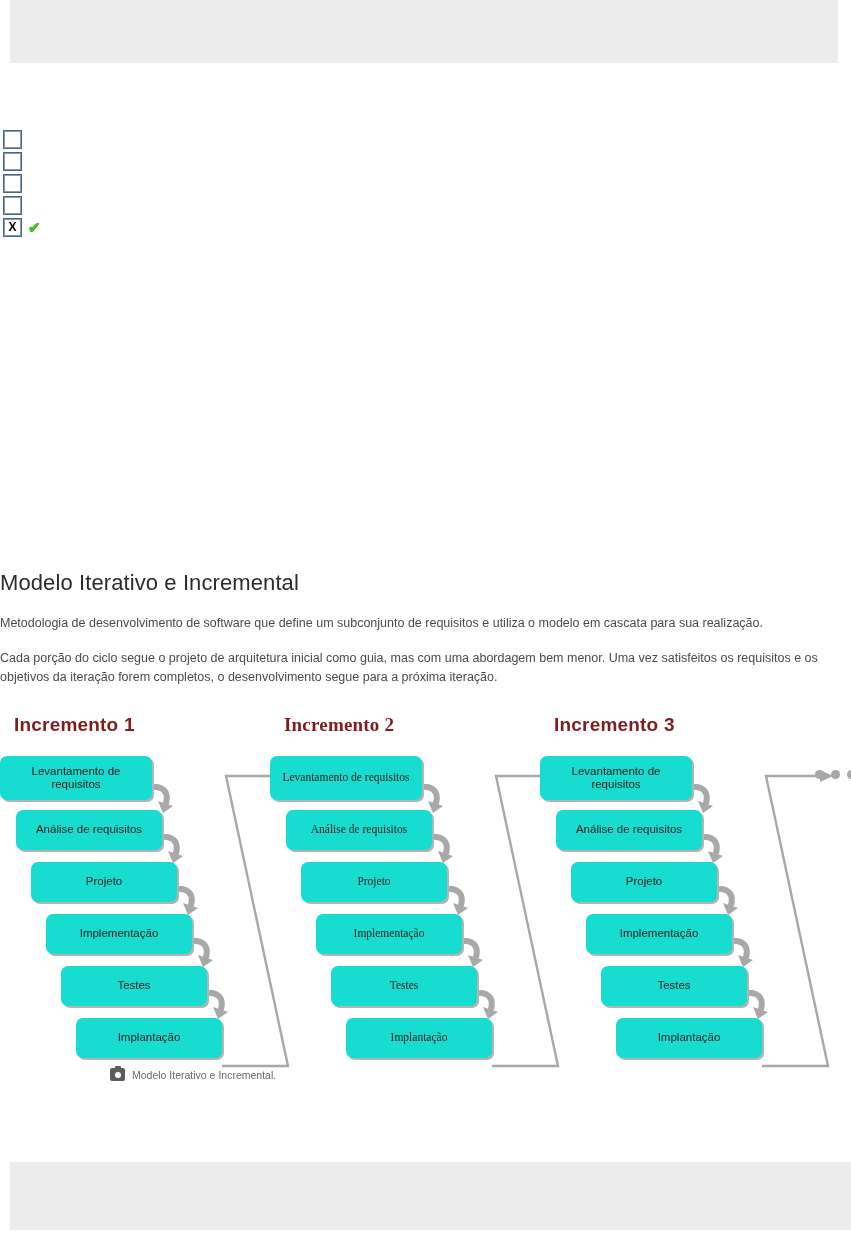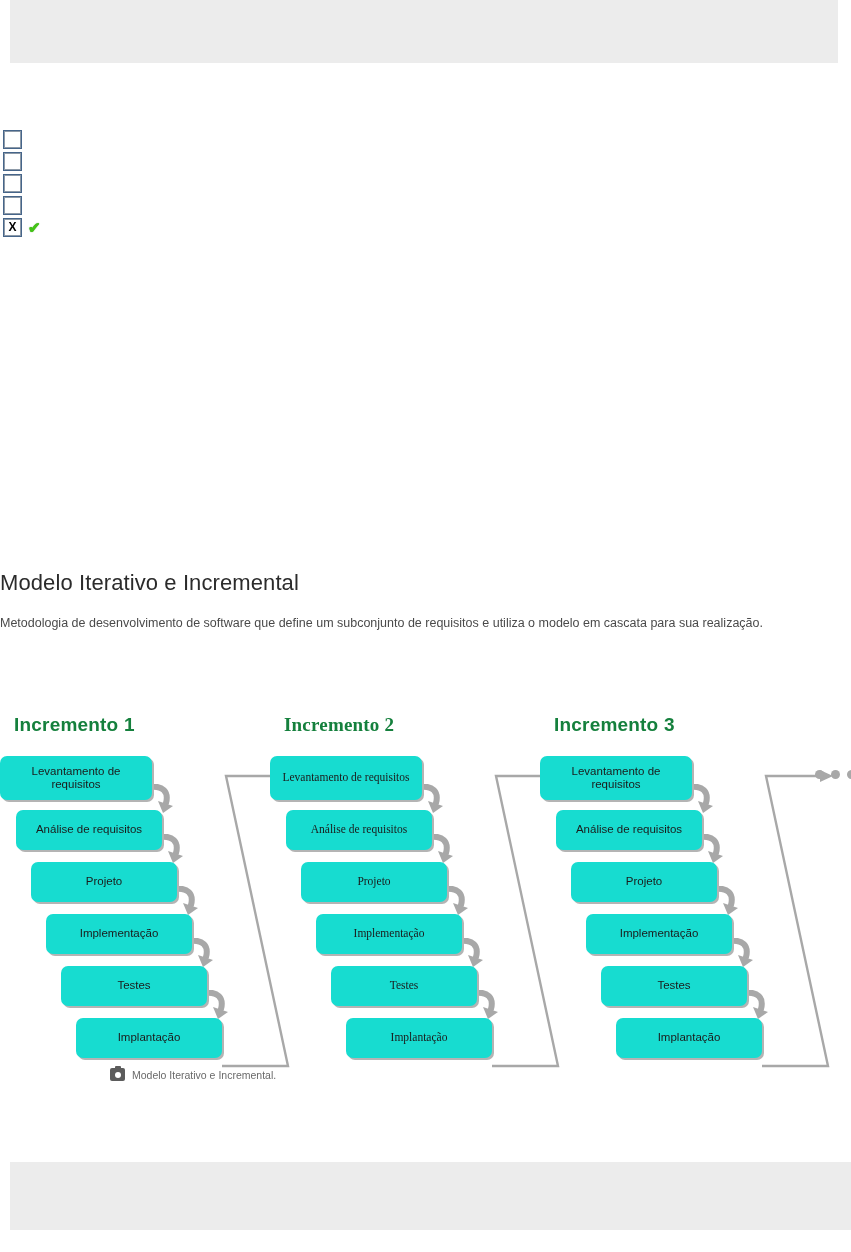--- a/index.html
+++ b/index.html
@@ -104,21 +104,21 @@
   #increment-0 { left: 0px; }
   #increment-1 { left: 270px; }
   #increment-2 { left: 540px; }
 
   .inc-title {
     position: absolute;
     top: 0px;
     left: 14px;
     font-size: 19px;
     font-weight: bold;
-    color: #15803d;
+    color: #7f1d1d;
     letter-spacing: .2px;
     white-space: nowrap;
   }
 
   .stage {
     position: absolute;
     height: 40px;
     width: 146px;
     background: #17dcd0;
     border-radius: 7px;
@@ -227,20 +227,21 @@
       </div>
       <div class="cb-row">
         <span class="cb-box checked">X</span>
         <span class="cb-check">✔</span>
       </div>
     </div>
 
   <div id="article">
     <h1 id="page-title">Modelo Iterativo e Incremental</h1>
     <p class="para">Metodologia de desenvolvimento de software que define um subconjunto de requisitos e utiliza o modelo em cascata para sua realização.</p>
+    <p class="para">Cada porção do ciclo segue o projeto de arquitetura inicial como guia, mas com uma abordagem bem menor. Uma vez satisfeitos os requisitos e os objetivos da iteração forem completos, o desenvolvimento segue para a próxima iteração.</p>
   </div>
 
   <div id="figure">
       <div class="increment" id="increment-0" style="left: 0px;">
         <div class="inc-title">Incremento 1</div>
         <div class="stage" style="left: 0px; top: 42px; width: 152px; height: 44px; background: rgb(23, 220, 208);">Levantamento de requisitos</div>
         <div class="hook" style="left: 146px; top: 70px;">
           <svg width="28" height="30" viewBox="0 0 28 30">
             <path d="M3 3 C 17 1, 23 8, 20 19" stroke="#a8a8a8" stroke-width="6" fill="none" stroke-linecap="round"></path>
             <path d="M12 17 L27 22 L17 29 Z" fill="#a8a8a8"></path>

